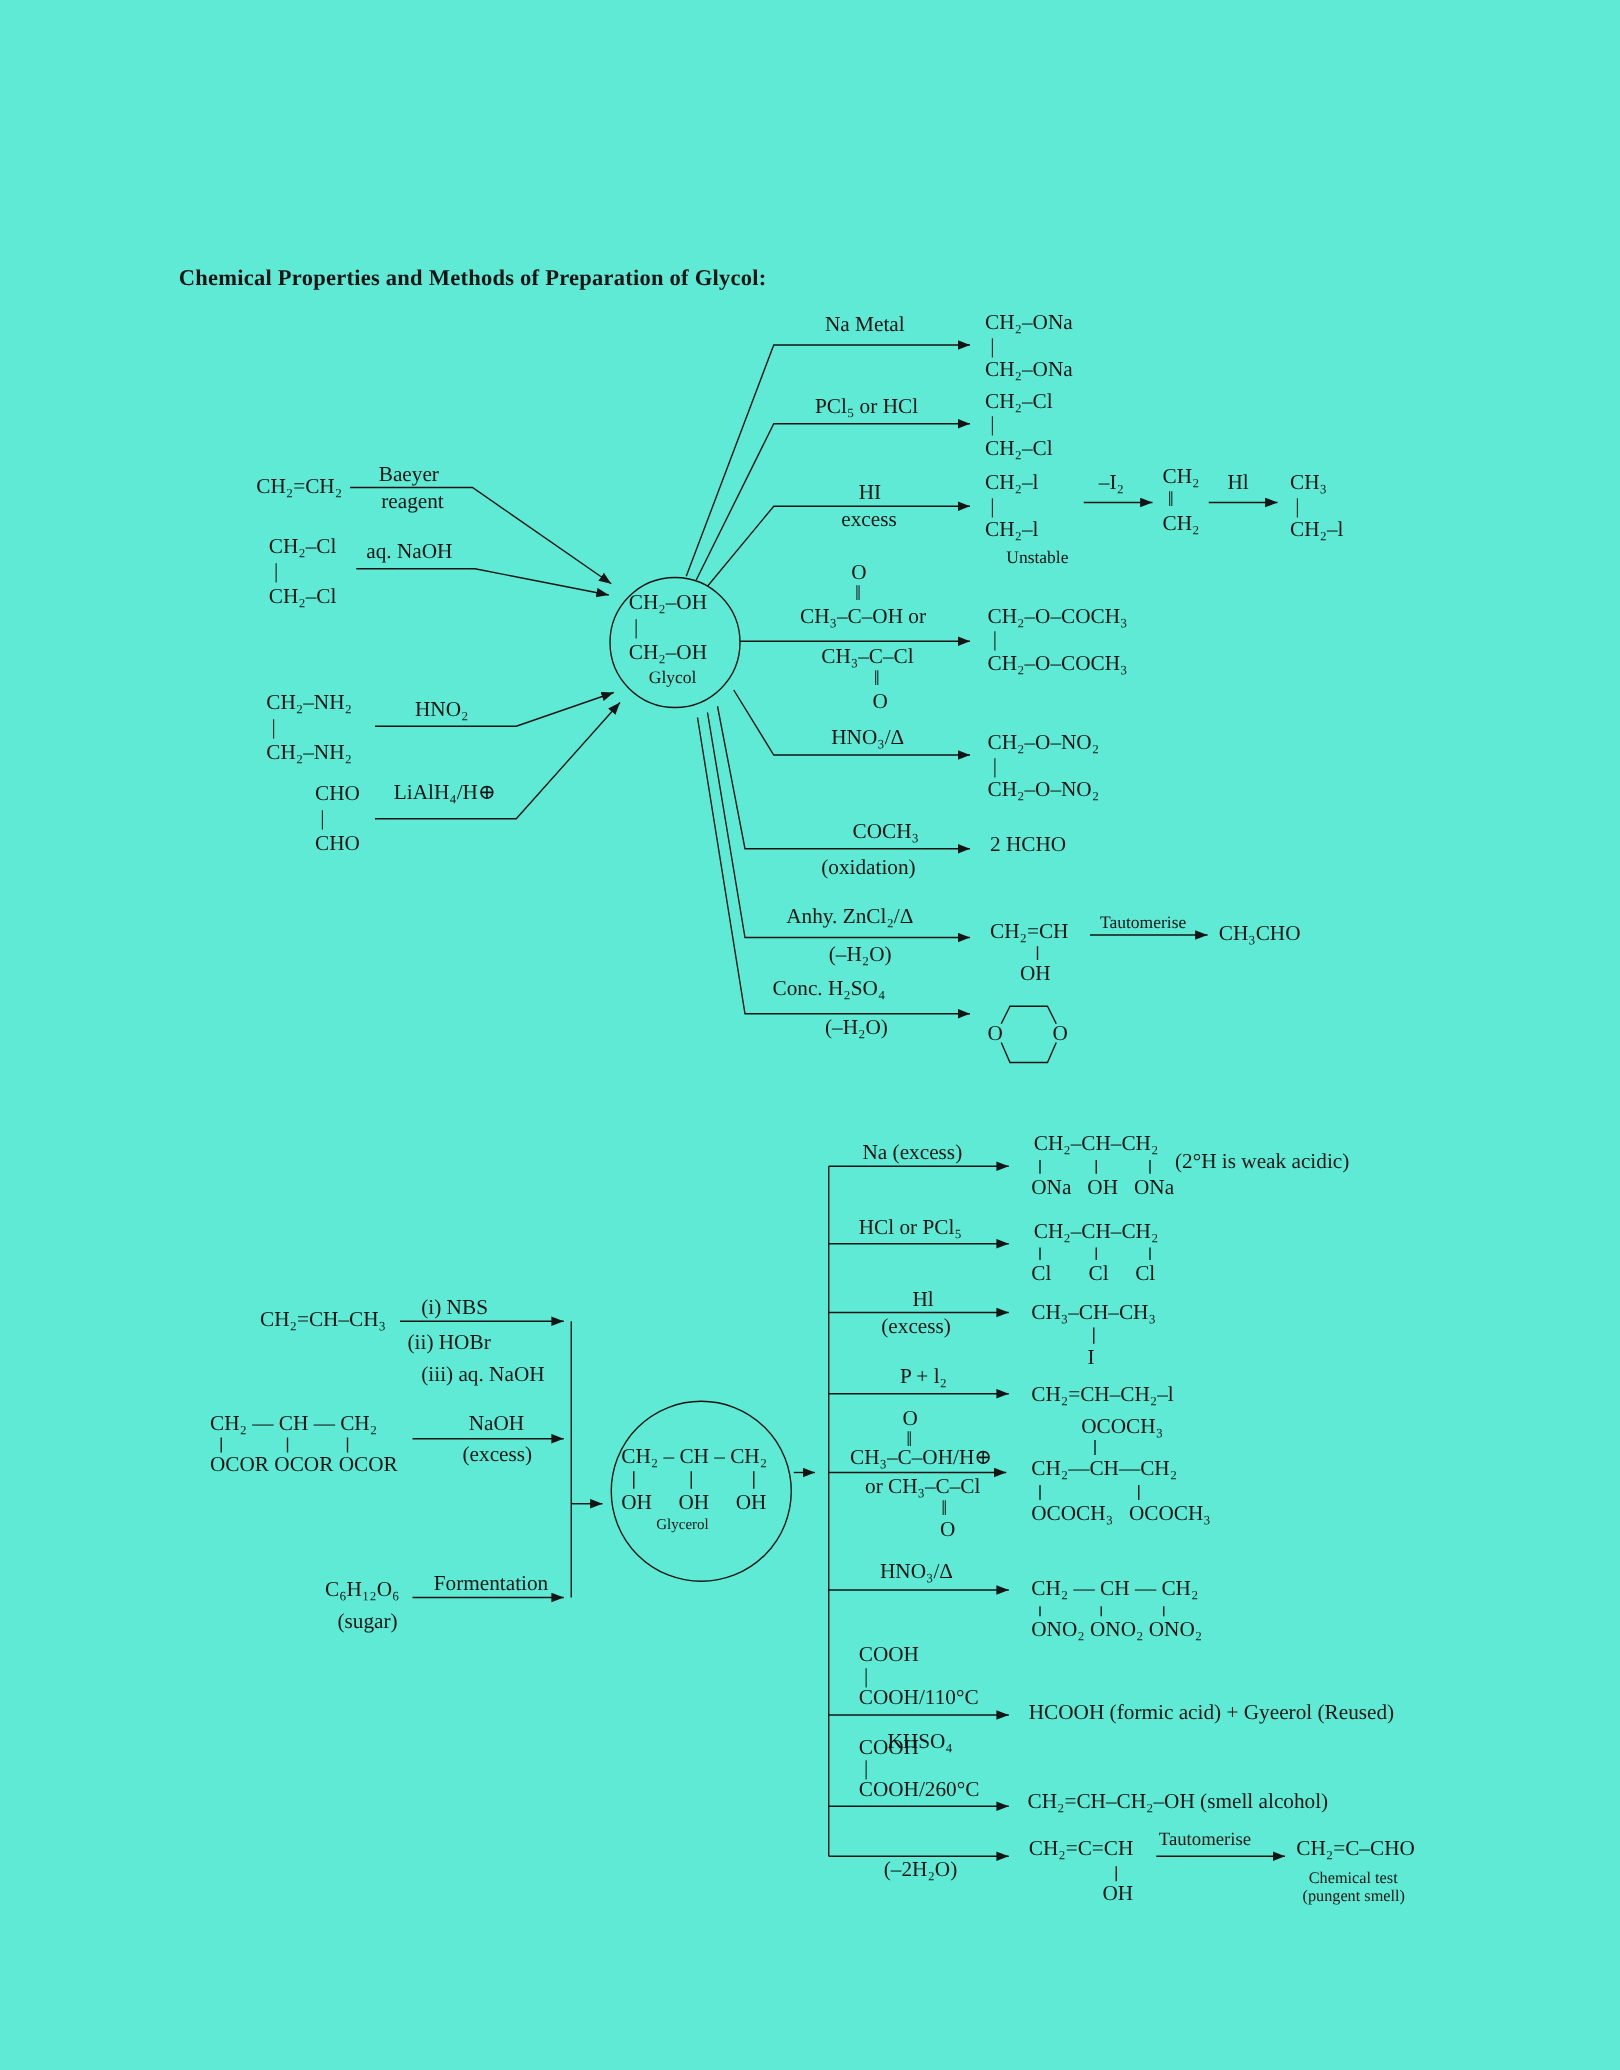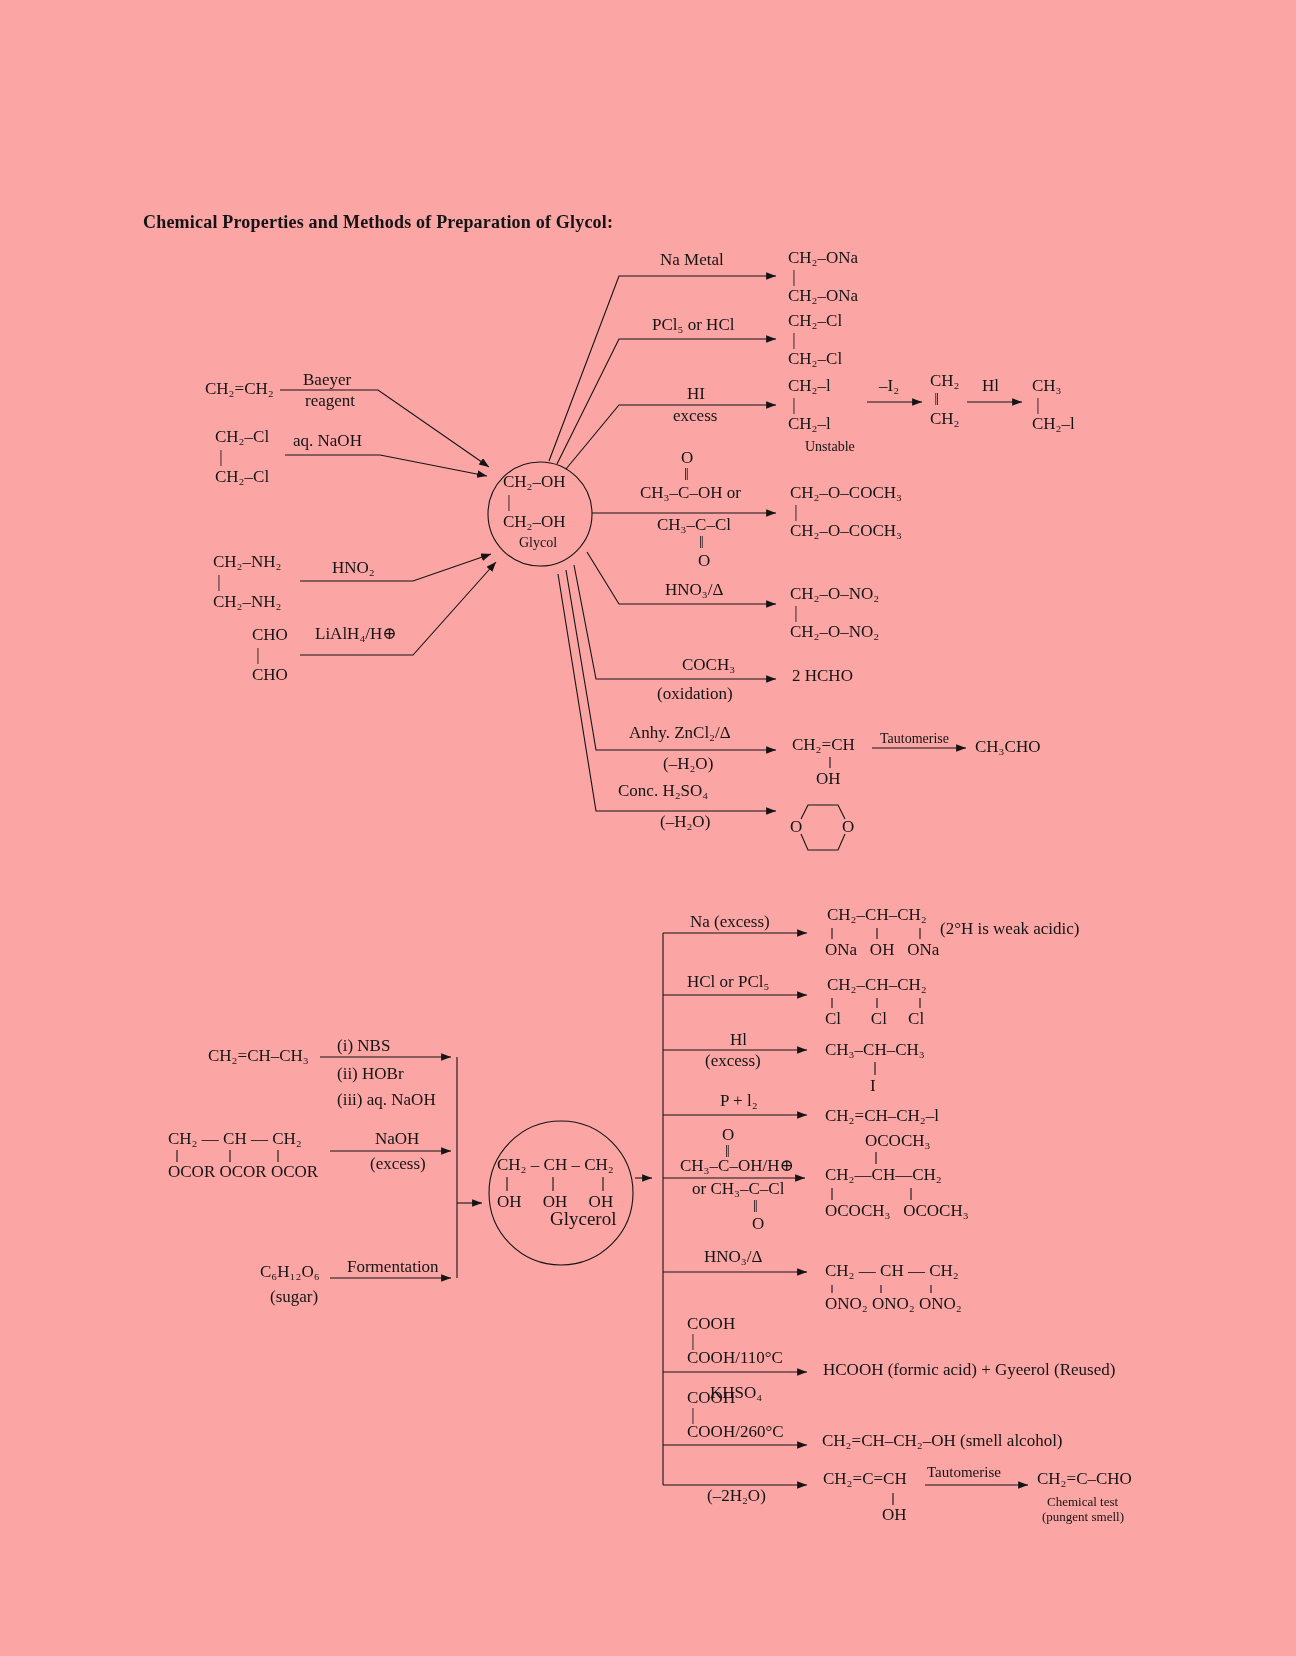--- a/index.html
+++ b/index.html
@@ -1,23 +1,23 @@
 <!DOCTYPE html>
 <html><head>
 <meta charset="utf-8">
 <style>
   html,body { margin:0; padding:0; background:#e8e8e8; }
-  .canvas { position:relative; width:1296px; height:1656px; margin:0 auto; background:#fca5a5; overflow:hidden;
+  .canvas { position:relative; width:1296px; height:1656px; margin:0 auto; background:#5eead4; overflow:hidden;
             font-family:"Liberation Serif","DejaVu Serif",serif; color:#141414; }
   svg.wires { position:absolute; left:0; top:0; }
   .t  { position:absolute; white-space:pre; font-size:17px; line-height:19px; color:#141414; }
   .lh20 { line-height:20px; }
   .lh17 { line-height:17px; }
   .title { position:absolute; white-space:pre; font-weight:bold; font-size:18px; line-height:20px; letter-spacing:.2px; }
-  .s16 { font-size:19px; line-height:18px;margin-left:25px; }
+  .s16 { font-size:12px; line-height:18px; }
   .s15 { font-size:15px; line-height:17px; }
   .s14 { font-size:14px; line-height:16px; }
   .s13 { font-size:13px; line-height:15px; }
 </style>
 </head>
 <body>
 
 <div class="canvas">
 
   <svg class="wires" width="1296" height="1656" viewBox="0 0 1296 1656">
@@ -174,21 +174,21 @@
   <div class="t" style="left:975px;top:737px">CH₃CHO</div>
 
   <div class="t" style="left:618px;top:781px">Conc. H₂SO₄</div>
   <div class="t" style="left:660px;top:812px">(–H₂O)</div>
   <div class="t" style="left:790px;top:817px">O</div>
   <div class="t" style="left:842px;top:817px">O</div>
 
 
   <div class="t" style="left:208px;top:1046px">CH₂=CH–CH₃</div>
   <div class="t" style="left:337px;top:1036px">(i) NBS</div>
-  <div class="t" style="left:337px;top:1064px">(ii) HOBr</div>
+  <div class="t" style="left:326px;top:1064px">(ii) HOBr</div>
   <div class="t" style="left:337px;top:1090px">(iii) aq. NaOH</div>
 
   <div class="t" style="left:168px;top:1129px">CH₂ — CH — CH₂</div>
   <div class="t" style="left:168px;top:1162px">OCOR OCOR OCOR</div>
   <div class="t" style="left:375px;top:1129px">NaOH</div>
   <div class="t" style="left:370px;top:1154px">(excess)</div>
 
   <div class="t" style="left:260px;top:1262px">C₆H₁₂O₆</div>
   <div class="t" style="left:270px;top:1287px">(sugar)</div>
   <div class="t" style="left:347px;top:1257px">Formentation</div>

